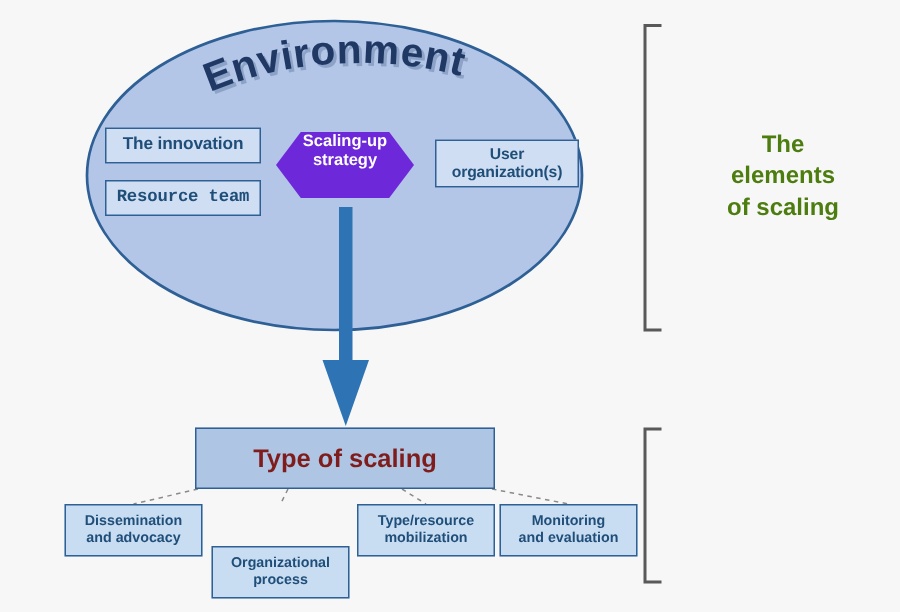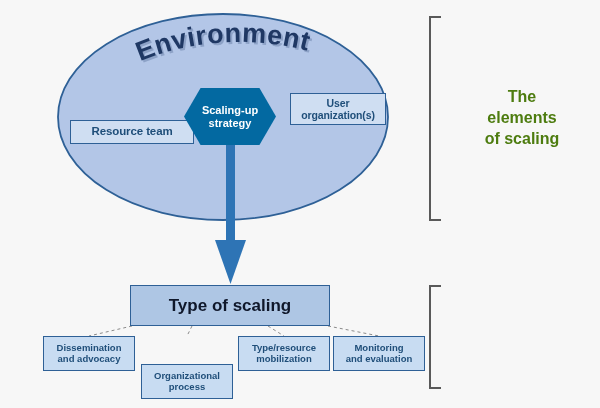--- a/index.html
+++ b/index.html
@@ -40,53 +40,52 @@
 
   
   .env-node {
     font-size: 11.5px;
     letter-spacing: -0.1px;
   }
   #node-innovation {
     left: 70px;  top: 85px;  width: 104px; height: 24px;
   }
   #node-resource-team {
-    left: 70px;  top: 120px; width: 124px; height: 24px;
+    left: 70px;  top: 120px; width: 104px; height: 24px; font-family: Liberation Mono, monospace;
   }
   #node-user-org {
     left: 290px; top: 93px;  width: 96px;  height: 32px;
     font-size: 10.5px;
   }
 
   
   #hexagon {
     position: absolute;
     left: 184px;
     top: 88px;
     width: 92px;
-    height: 57px;
-    background: #0369a1;
+    height: 44px;
+    background: #6d28d9;
     color: #ffffff;
     display: flex;
-    align-items: center;
     justify-content: center;
     text-align: center;
     font-weight: bold;
     font-size: 11px;
     line-height: 1.18;
     clip-path: polygon(0% 50%, 18% 0%, 82% 0%, 100% 50%, 82% 100%, 18% 100%);
   }
 
   
   #node-type-of-scaling {
     left: 130px; top: 285px; width: 200px; height: 41px;
     font-size: 17px;
     background: #aec6e4;
     border: 1.6px solid #2e6096;
-    color: #0f172a;
+    color: #7f1d1d;
   }
 
   
   .leaf-node {
     top: 336px;
     width: 92px;
     height: 35px;
     font-size: 9.5px;
     background: #c8dcf2;
     align-items: center;
@@ -155,20 +154,23 @@
     </g>
 
     <g stroke="#595959" stroke-width="2" fill="none" stroke-linecap="square">
       <path d="M 440,17 L 430,17 L 430,220 L 440,220"></path>
     </g>
     <g stroke="#595959" stroke-width="2" fill="none" stroke-linecap="square">
       <path d="M 440,286 L 430,286 L 430,388 L 440,388"></path>
     </g>
   </svg>
 
+  <div class="node env-node" id="node-innovation">
+    <span>The innovation</span>
+  </div>
 
   <div class="node env-node" id="node-resource-team">
     <span>Resource team</span>
   </div>
 
   <div class="node env-node" id="node-user-org">
     <span>User organization(s)</span>
   </div>
 
   <div id="hexagon">

